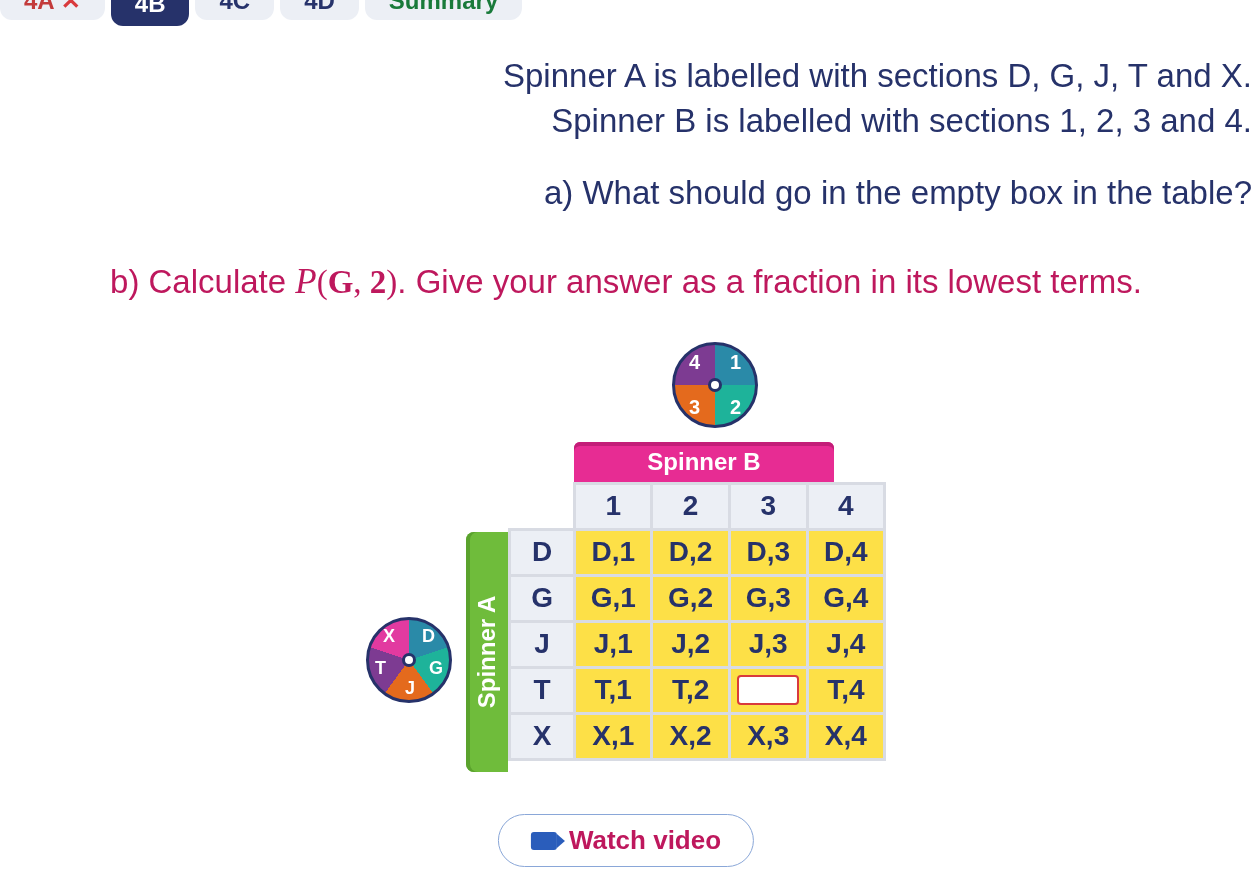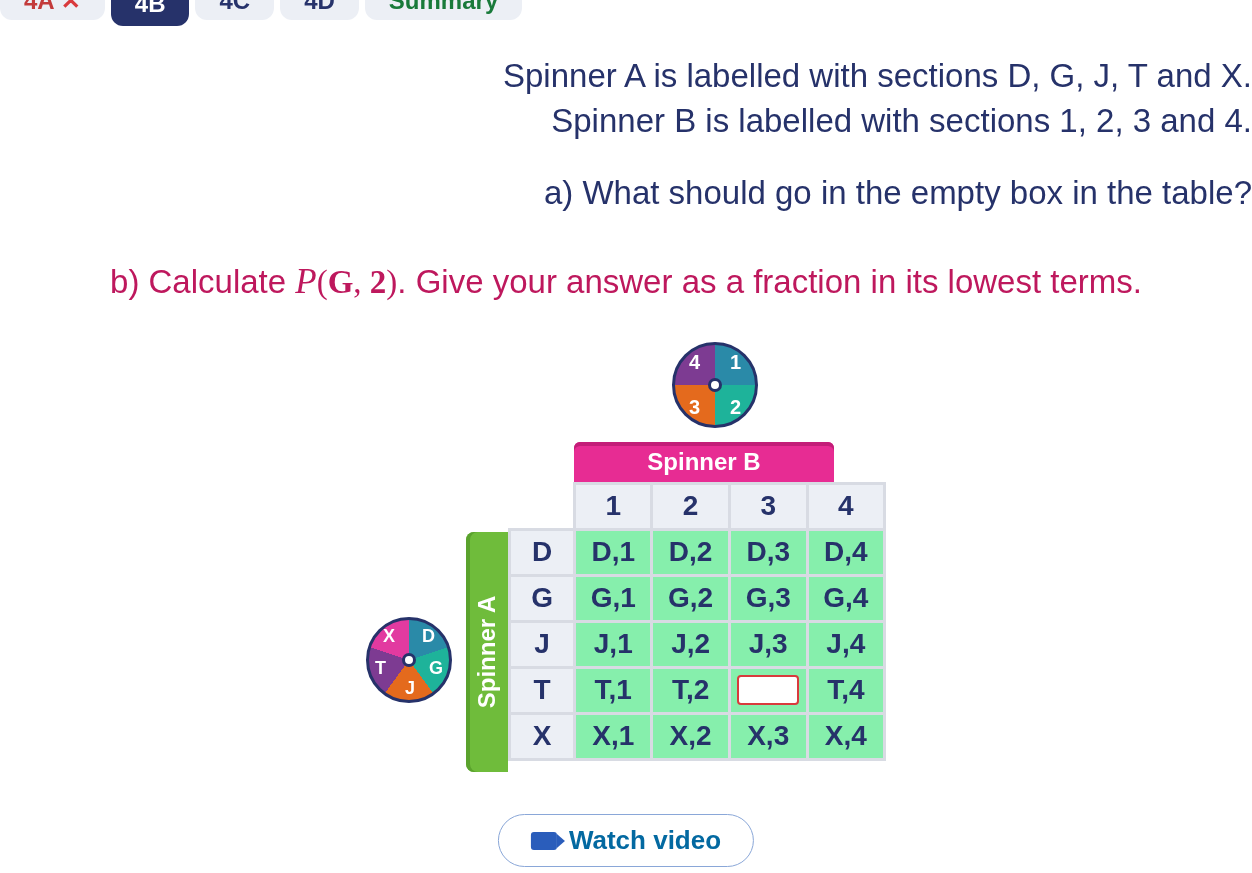--- a/index.html
+++ b/index.html
@@ -124,41 +124,41 @@
     left:142px; top:140px;
     border-collapse:collapse;
   }
   .grid td {
     width:78px; height:46px;
     text-align:center;
     font-size:28px;
     font-weight:bold;
     color:#26326a;
     border:3px solid #d8dbe3;
-    background:#86efac;
+    background:#fde047;
   }
   .grid td.head { background:#eceff5; }
   .grid td.letterhead { background:#eceff5; width:66px;}
   .grid td.corner { background:transparent; border:none; width:66px;}
   .grid td.empty-box { padding:4px;}
   .grid td.empty-box .box {
     width:62px; height:30px; margin:0 auto;
     border:2px solid #d93a3d; border-radius:4px; background:#fff;
   }
 
   .watch-btn {
     position:absolute;
     left:50%; bottom:6px;
     transform:translateX(-50%);
     border:1.5px solid #8aa7d8;
     border-radius:28px;
     padding:10px 32px;
     font-size:26px;
     font-weight:bold;
-    color:#0369a1;
+    color:#be185d;
     background:#fff;
     display:flex; align-items:center; gap:12px;
   }
   .cam-icon {
     width:26px; height:18px;
     background:#2a5dbb;
     border-radius:3px;
     position:relative;
   }
   .cam-icon::after{

